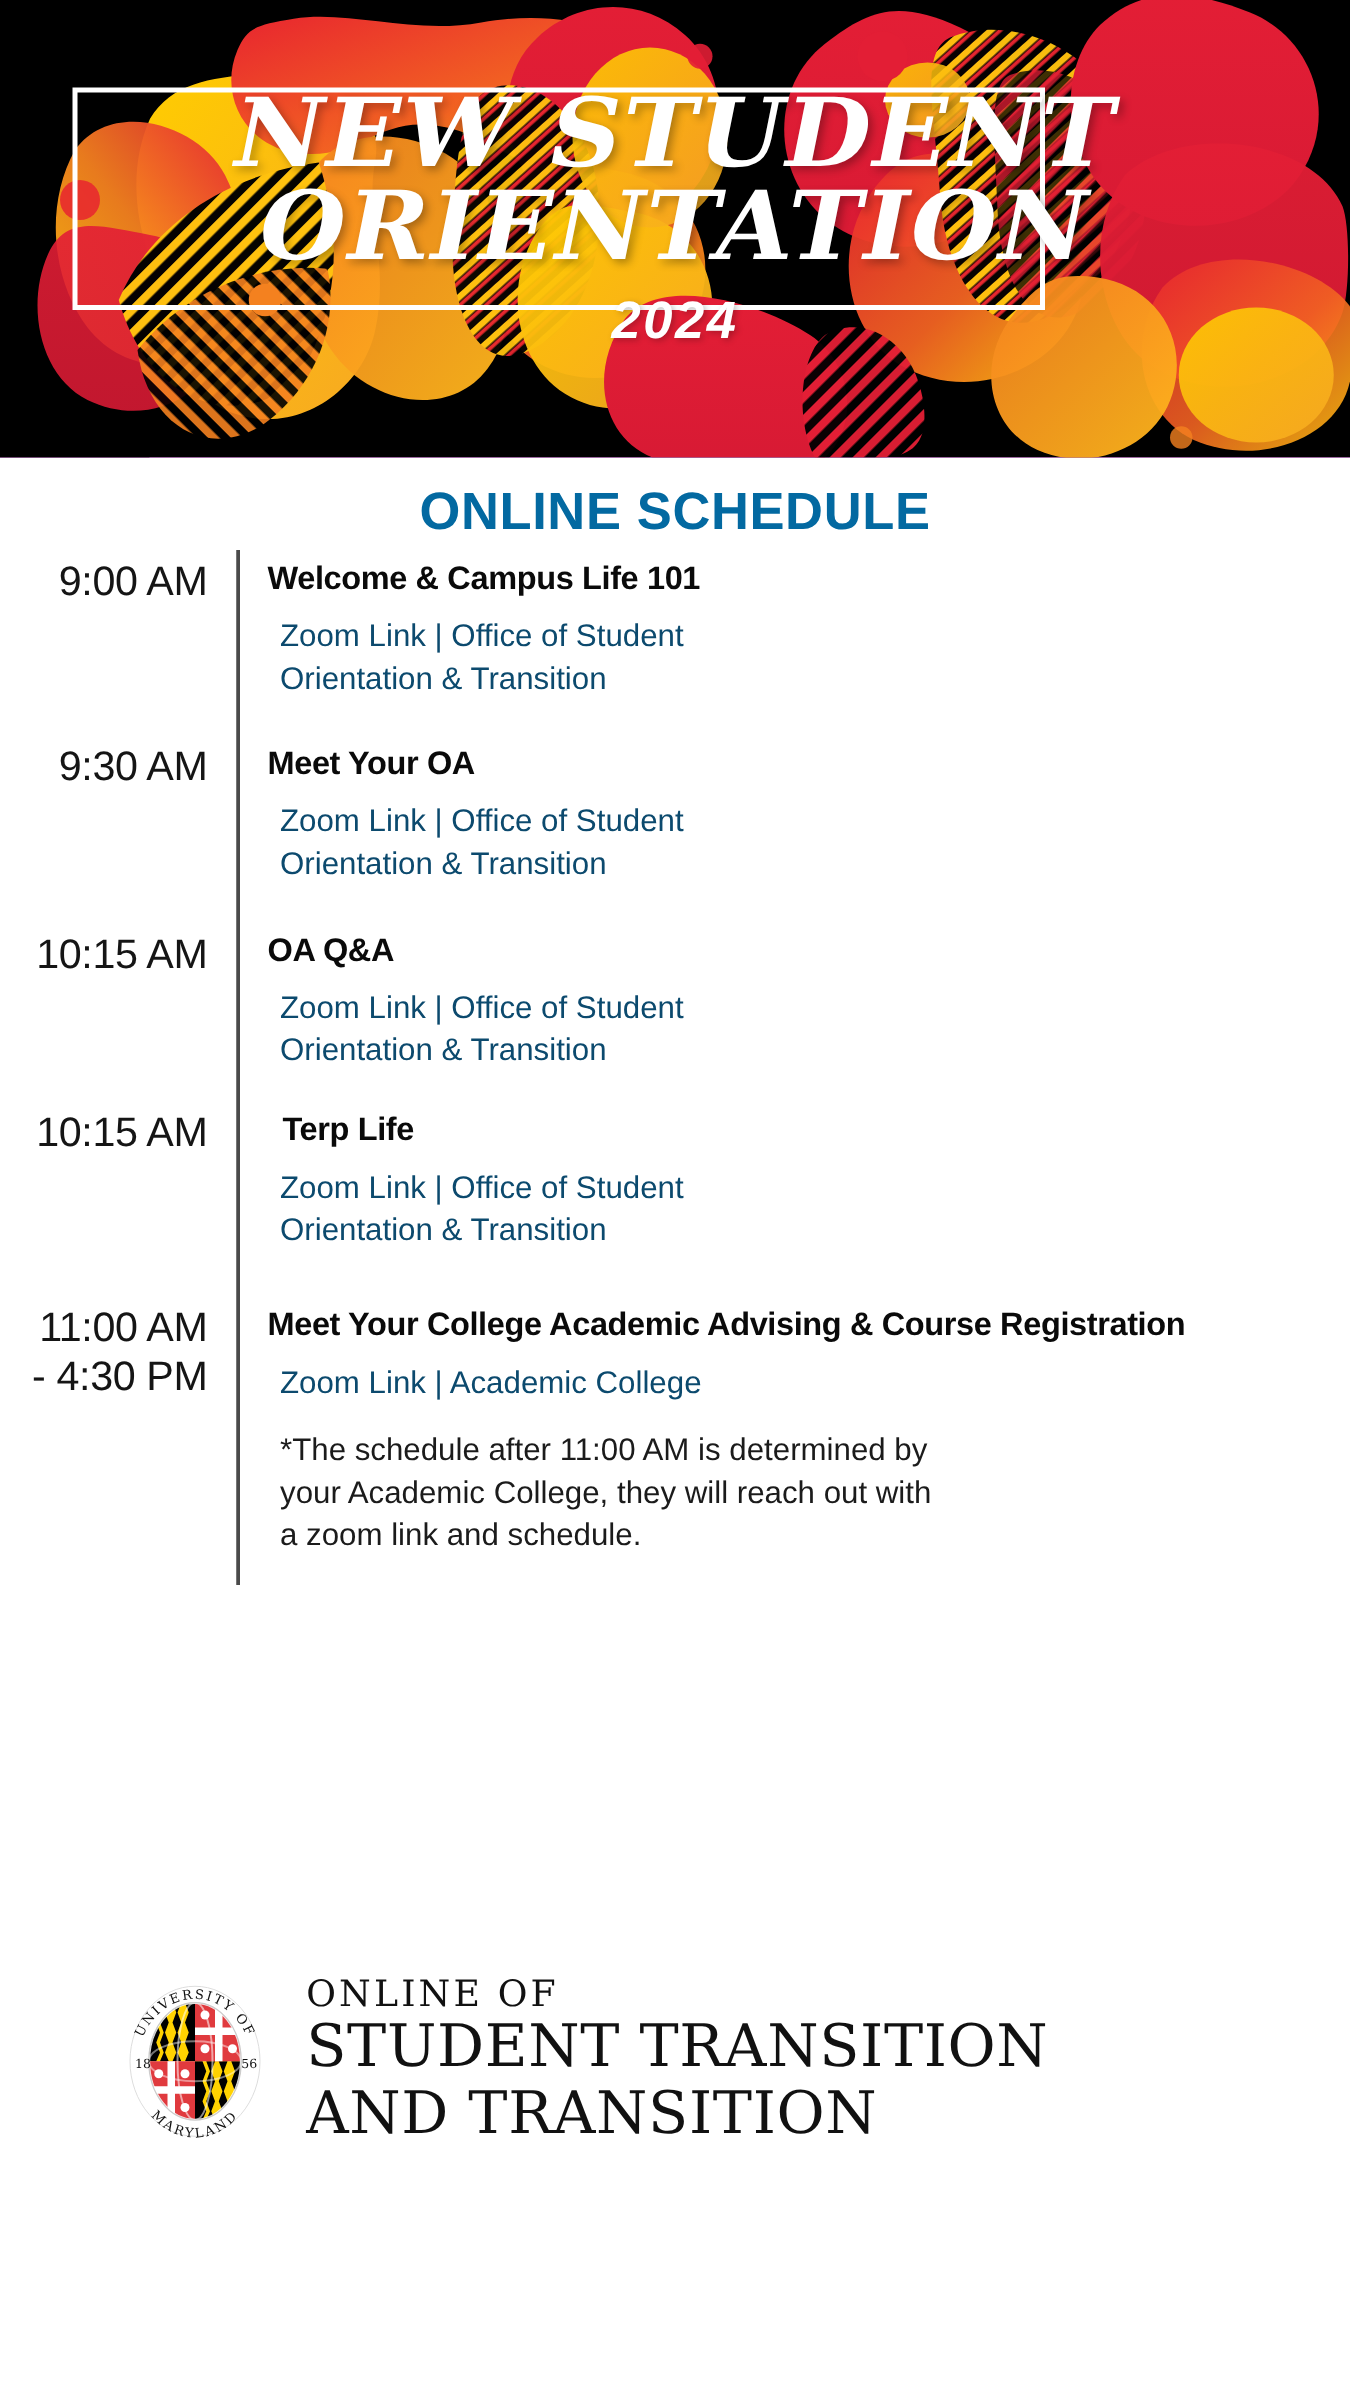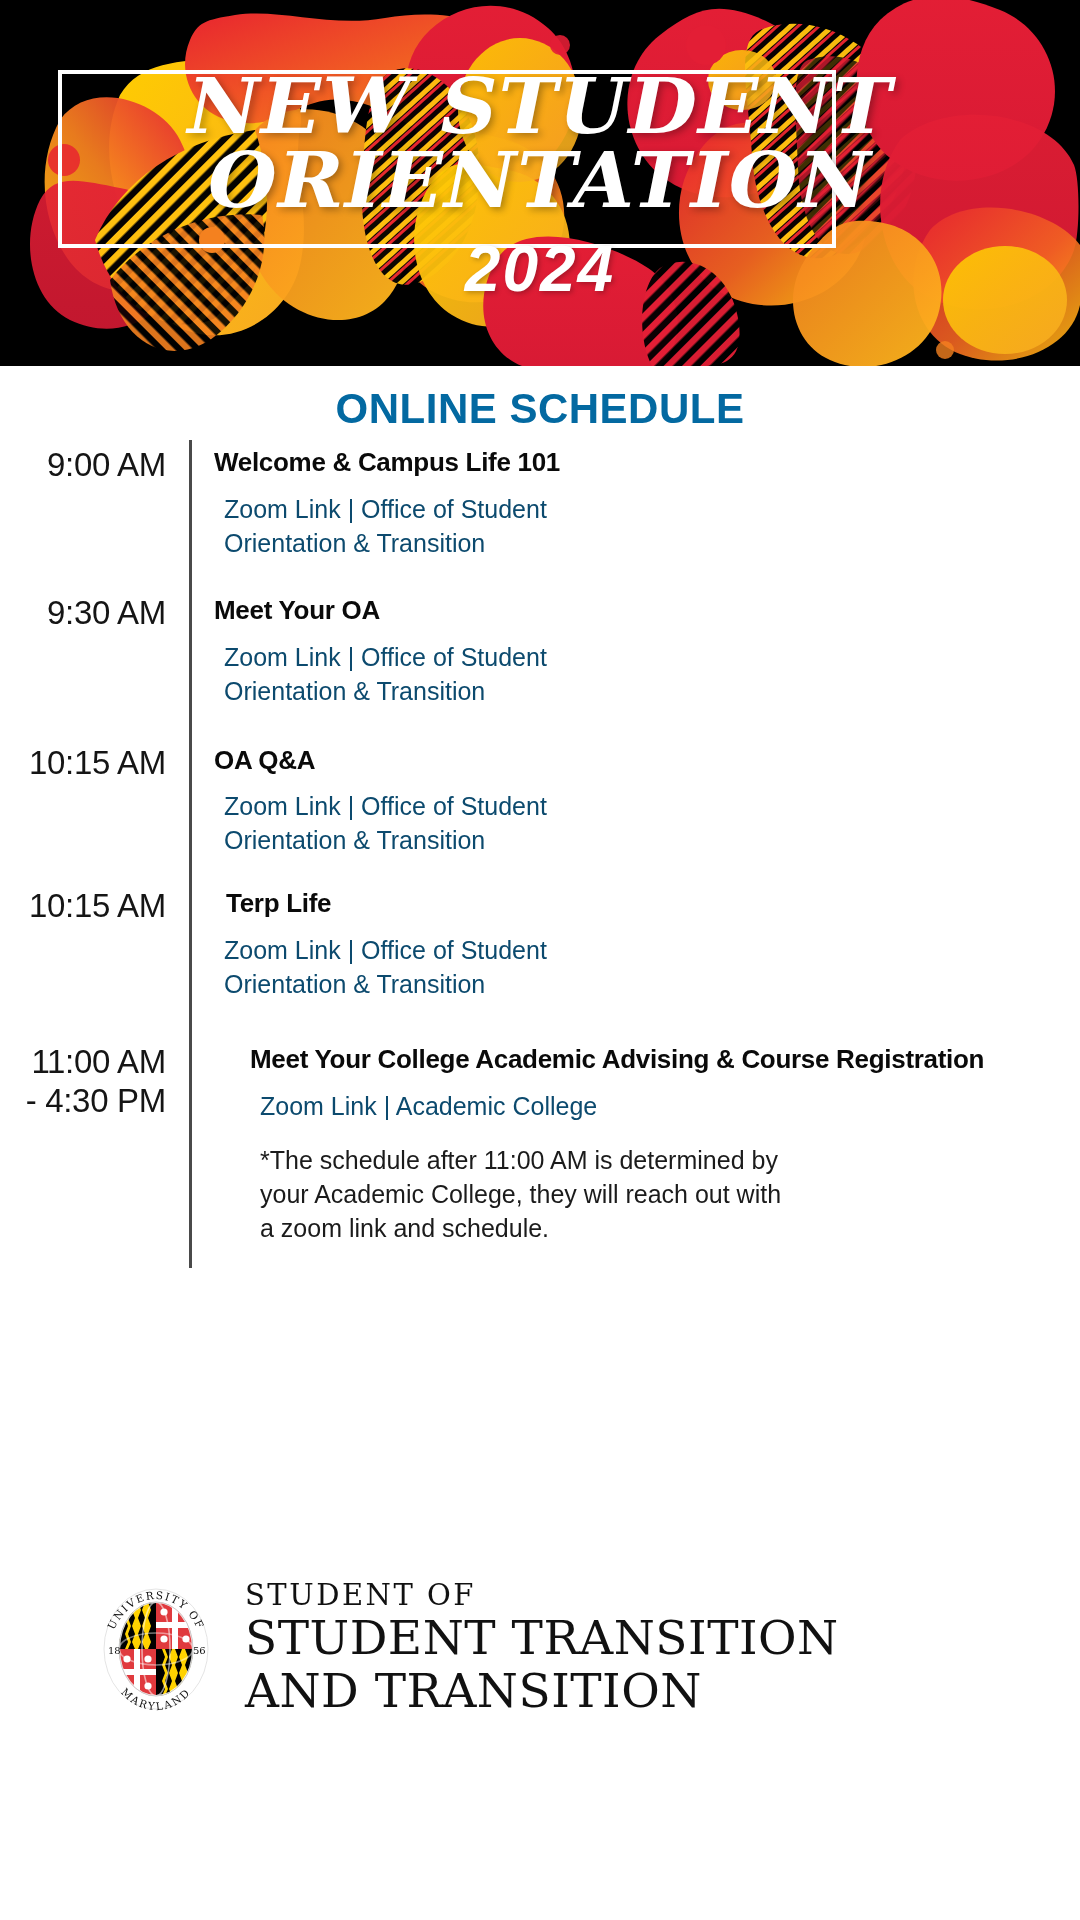--- a/index.html
+++ b/index.html
@@ -52,21 +52,21 @@
   .banner-line2 { font-size:76px; margin-top:4px; }
 
   .banner-year {
     position:absolute;
     left:0; top:232px;
     width:1080px;
     text-align:center;
     color:#ffffff;
     font-family:"Liberation Sans", sans-serif;
     font-weight:700;
-    font-size:64px;
+    font-size:42px;
     letter-spacing:2px;
     text-shadow:2px 2px 5px rgba(0,0,0,0.25);
     pointer-events:none;
   }
 
   
   .page-title {
     position:absolute;
     left:0; top:385px;
     width:1080px;
@@ -141,21 +141,21 @@
     color:#1b1b1b;
     line-height:1.36;
     max-width:540px;
   }
 
   
   .row-0 { padding-top:6px; }
   .row-1 { padding-top:34px; }
   .row-2 { padding-top:36px; }
   .row-3 { padding-top:30px; }
-  .row-4 { padding-top:42px;gap:36px; }
+  .row-4 { padding-top:42px; }
 
   
   .footer {
     position:absolute;
     left:0; top:1580px;
     width:1080px;
     display:flex;
     align-items:center;
     justify-content:flex-start;
     padding-left:97px;
@@ -430,17 +430,17 @@
       </text>
       <text font-family="'DejaVu Serif', serif" font-size="10.5" fill="#111" letter-spacing="2">
         <textPath href="#arcBot" startOffset="50%" text-anchor="middle">MARYLAND</textPath>
       </text>
       <text x="11" y="68" font-family="'DejaVu Serif', serif" font-size="10" fill="#111">18</text>
       <text x="96" y="68" font-family="'DejaVu Serif', serif" font-size="10" fill="#111">56</text>
     </svg>
   </div>
 
   <div class="footer-text">
-    <div class="footer-l1">STUDENT OF</div>
+    <div class="footer-l1">ONLINE OF</div>
     <div class="footer-l2">STUDENT TRANSITION</div>
     <div class="footer-l3">AND TRANSITION</div>
   </div>
 </div>
 
 </body></html>

